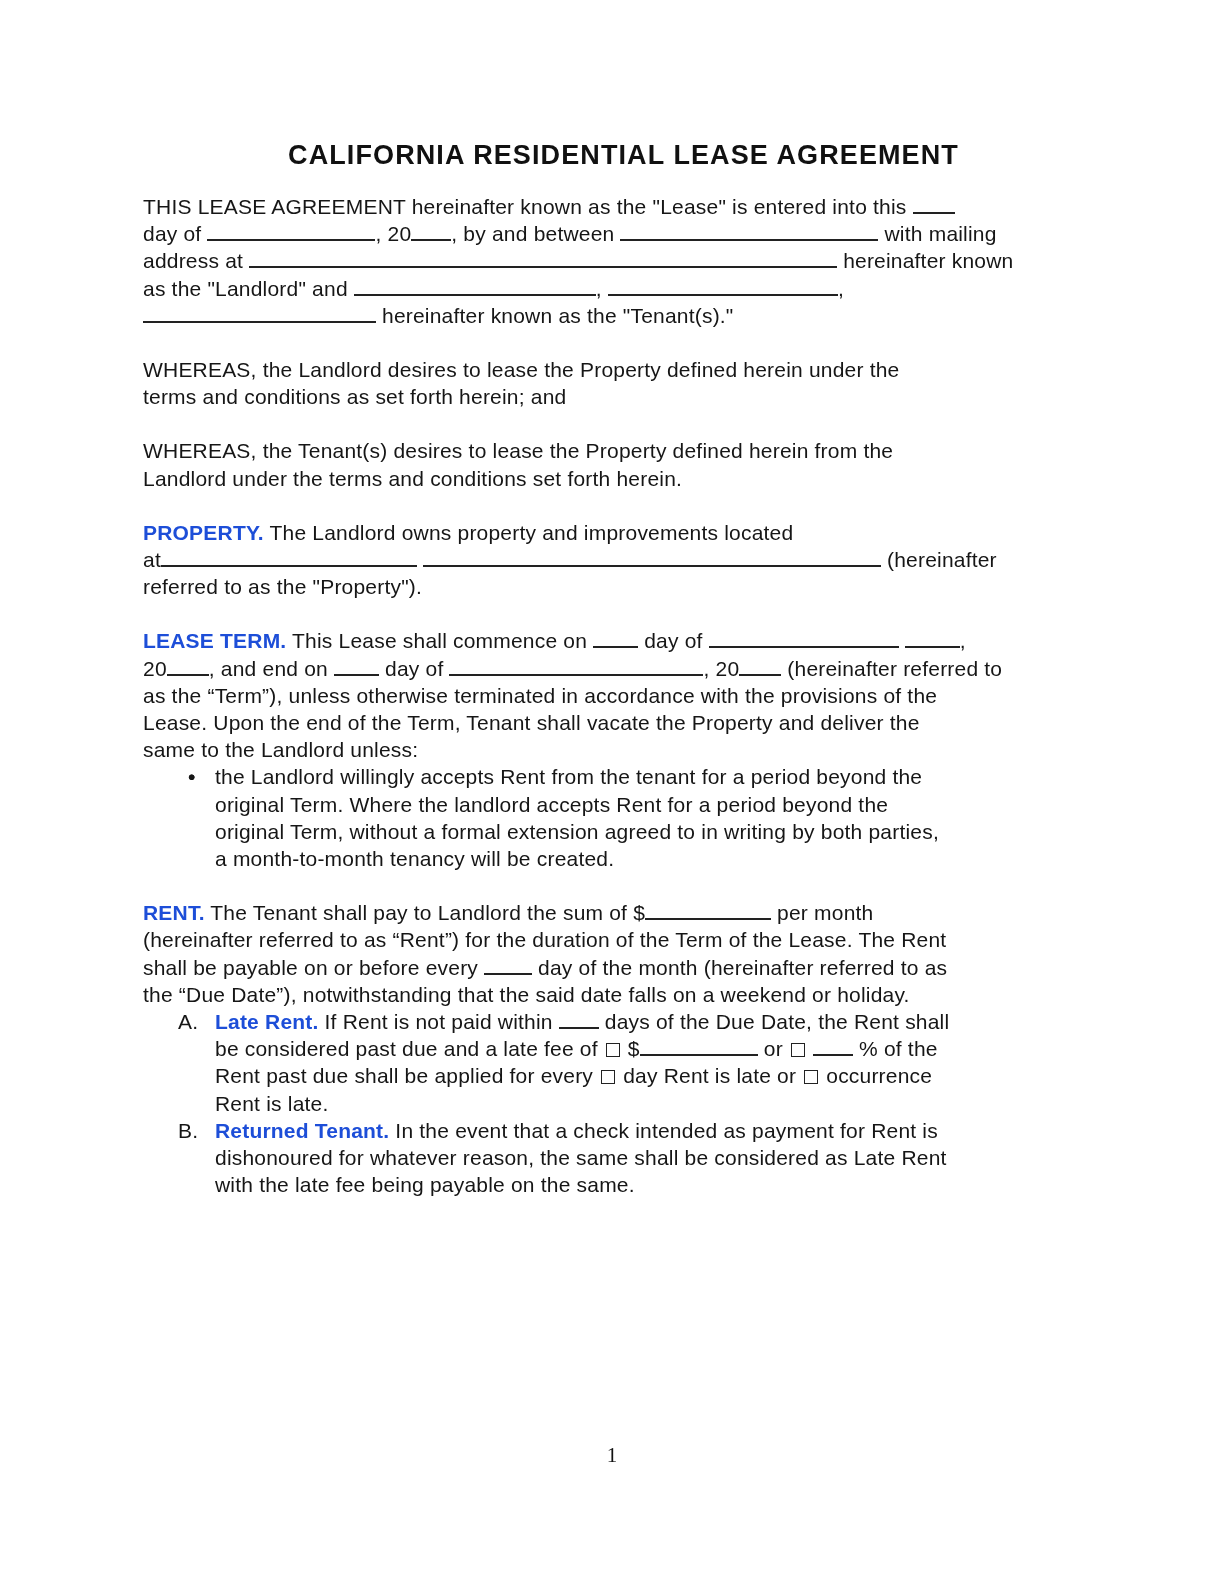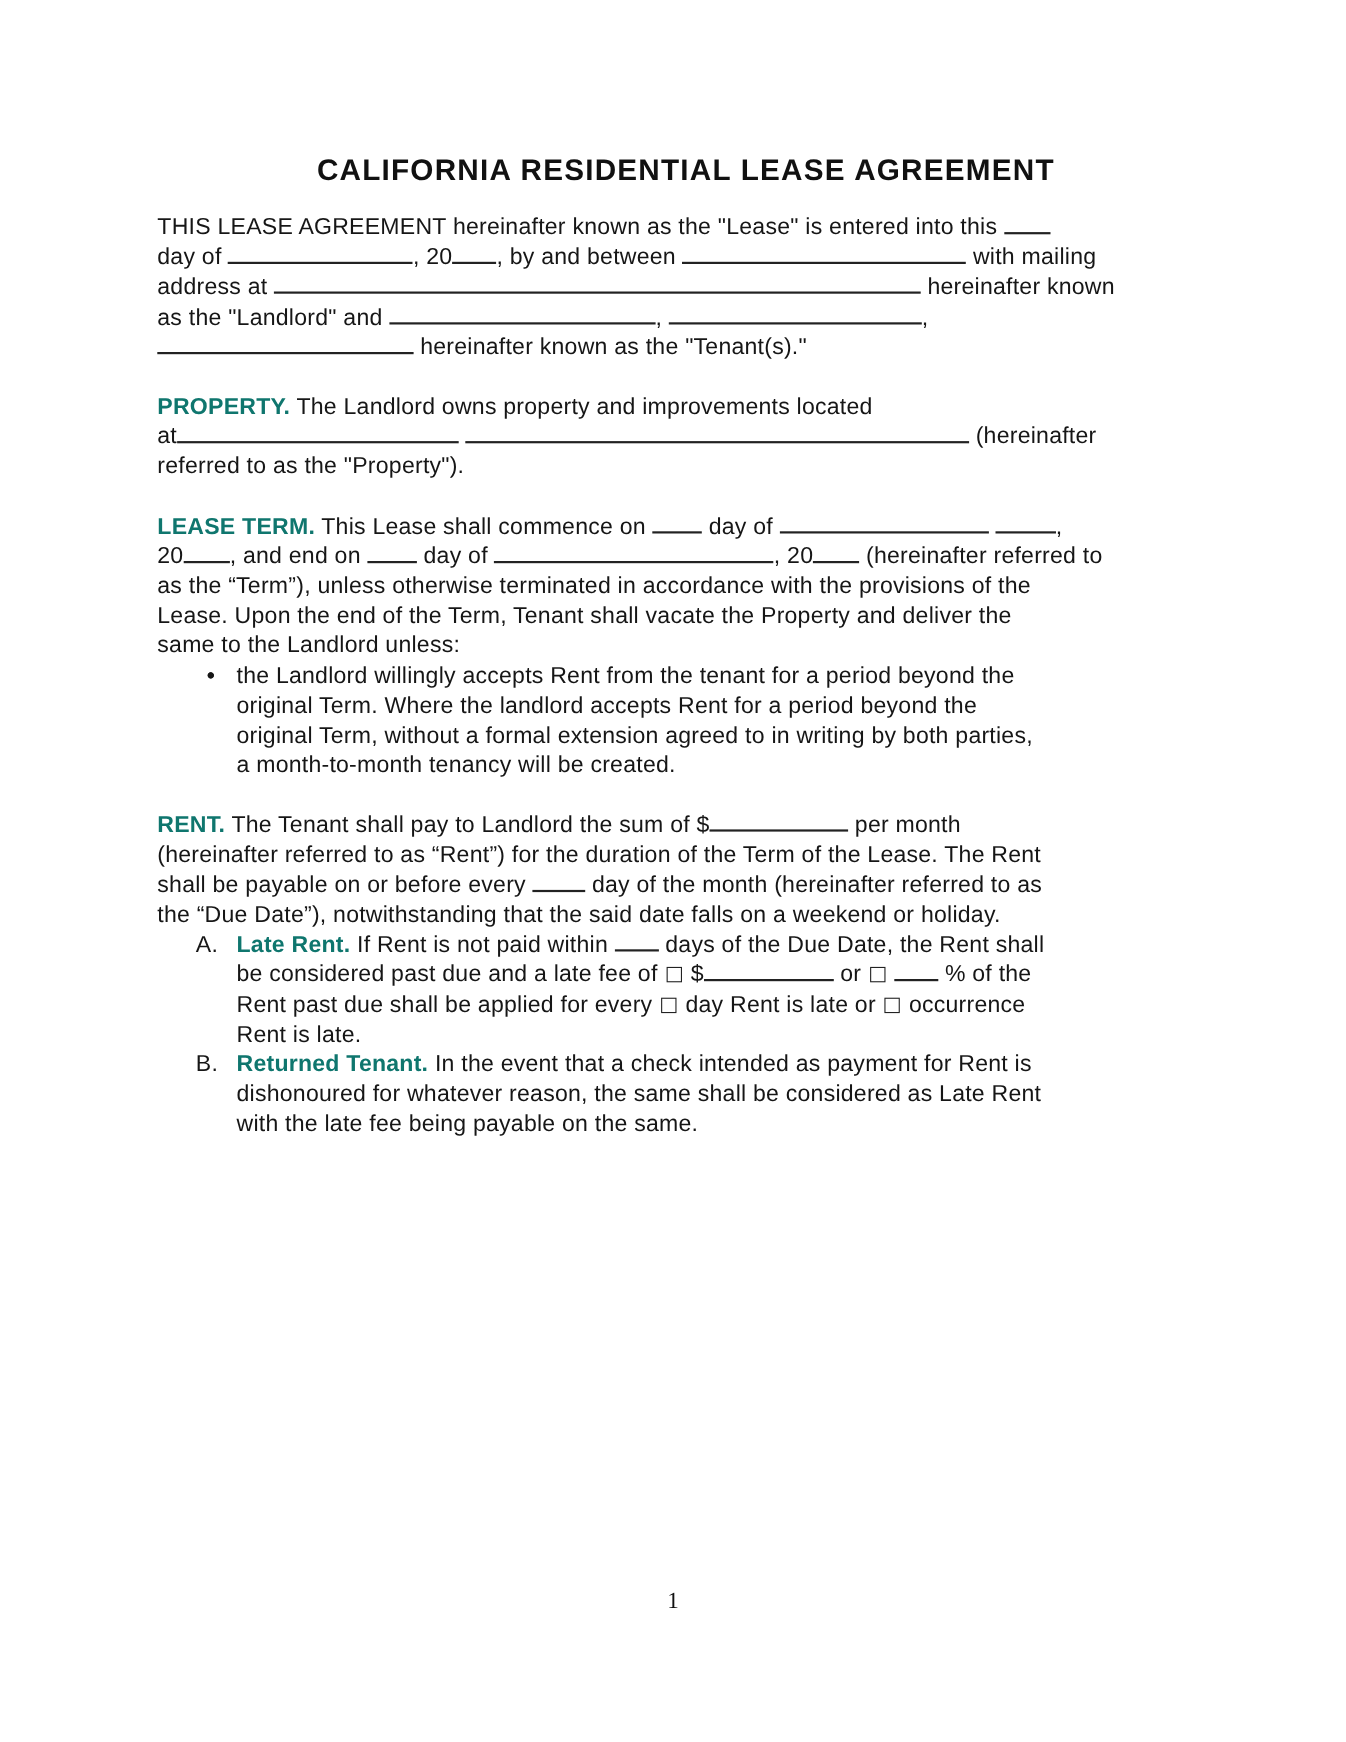--- a/index.html
+++ b/index.html
@@ -29,21 +29,21 @@
     line-height: 27.2px;
   }
   .para.tight { margin-bottom: 0; }
   .para.property-para { margin-top: 20px; }
   .list { margin: 0 0 27px 0; line-height: 27.2px; }
   .list.tail { margin-bottom: 0; }
   .li { position: relative; padding-left: 72px; }
   .li .marker { position: absolute; }
   .li.bulleted .marker { left: 45px; top: 0; }
   .li.lettered .marker { left: 35px; top: 0; }
-  b { font-weight: 700; color: #0f766e; }
+  b { font-weight: 700; color: #1d4ed8; }
   .blank {
     display: inline-block;
     height: 16px;
     border-bottom: 2px solid #222222;
     vertical-align: baseline;
   }
   .checkbox {
     display: inline-block;
     width: 14px;
     height: 14px;
@@ -66,21 +66,23 @@
 </style>
 </head>
 <body>
 
 <div class="page">
 
   <h1 class="doc-title">CALIFORNIA RESIDENTIAL LEASE AGREEMENT</h1>
 
   <p class="para">THIS LEASE AGREEMENT hereinafter known as the "Lease" is entered into this <span class="blank" style="width: 42px;"></span><br>day of <span class="blank" style="width: 168px;"></span>,  20<span class="blank" style="width: 40px;"></span>, by and between <span class="blank" style="width: 258px;"></span> with mailing<br>address at <span class="blank" style="width: 588px;"></span> hereinafter known<br>as the "Landlord" and <span class="blank" style="width: 242px;"></span>, <span class="blank" style="width: 230px;"></span>,<br><span class="blank" style="width: 233px;"></span> hereinafter known as the "Tenant(s)."</p>
 
+  <p class="para">WHEREAS, the Landlord desires to lease the Property defined herein under the<br>terms and conditions as set forth herein; and</p>
 
+  <p class="para">WHEREAS, the Tenant(s) desires to lease the Property defined herein from the<br>Landlord under the terms and conditions set forth herein.</p>
 
 
   <p class="para property-para"><b>PROPERTY.</b> The Landlord owns property and improvements located<br>at<span class="blank" style="width: 256px;"></span> <span class="blank" style="width: 458px;"></span> (hereinafter<br>referred to as the "Property").</p>
 
   <p class="para tight"><b>LEASE TERM.</b> This Lease shall commence on <span class="blank" style="width: 45px;"></span> day of <span class="blank" style="width: 190px;"></span> <span class="blank" style="width: 55px;"></span>,<br>20<span class="blank" style="width: 42px;"></span>, and end on <span class="blank" style="width: 45px;"></span> day of <span class="blank" style="width: 254px;"></span>,  20<span class="blank" style="width: 42px;"></span> (hereinafter referred to<br>as the “Term”), unless otherwise terminated in accordance with the provisions of the<br>Lease. Upon the end of the Term, Tenant shall vacate the Property and deliver the<br>same to the Landlord unless:</p>
 
   <div class="list">
     <div class="li bulleted">
       <span class="marker">•</span>
     </div>

